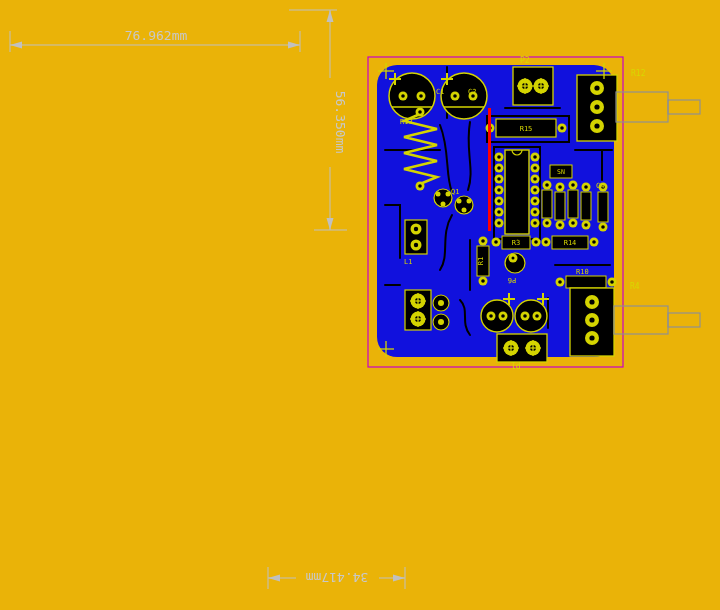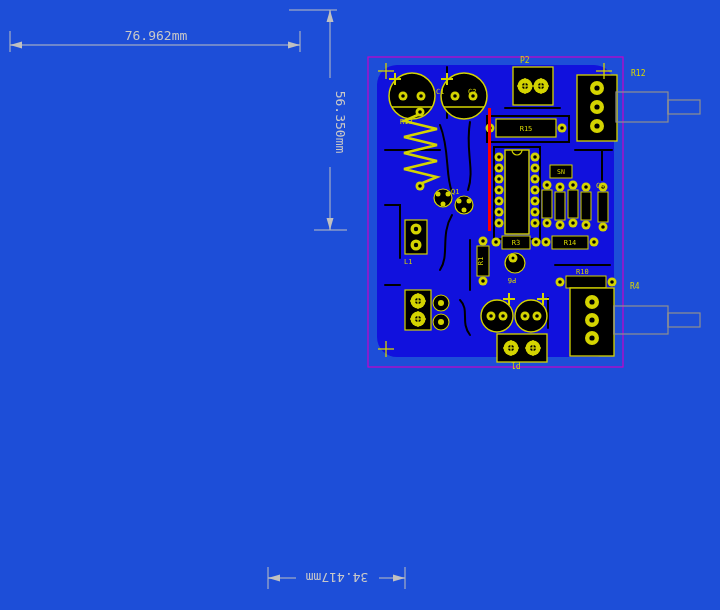--- a/index.html
+++ b/index.html
@@ -1,16 +1,16 @@
 <!DOCTYPE html>
 <html><head>
 <meta charset="utf-8">
 <style>
   html,body{margin:0;padding:0;background:#000;}
-  #stage{position:relative;width:720px;height:610px;background:#1d4ed8;overflow:hidden;
+  #stage{position:relative;width:720px;height:610px;background:#eab308;overflow:hidden;
          font-family:"DejaVu Sans Mono", monospace;}
   svg{position:absolute;left:0;top:0;}
   text{font-family:"DejaVu Sans Mono", monospace;}
   .dimtxt{fill:#c8c8c8;font-size:13px;}
   .ref{fill:#d8d800;font-size:8px;}
   .ref7{fill:#d8d800;font-size:7px;}
   .ref6{fill:#d8d800;font-size:6.5px;}
 </style>
 </head>
 <body>

